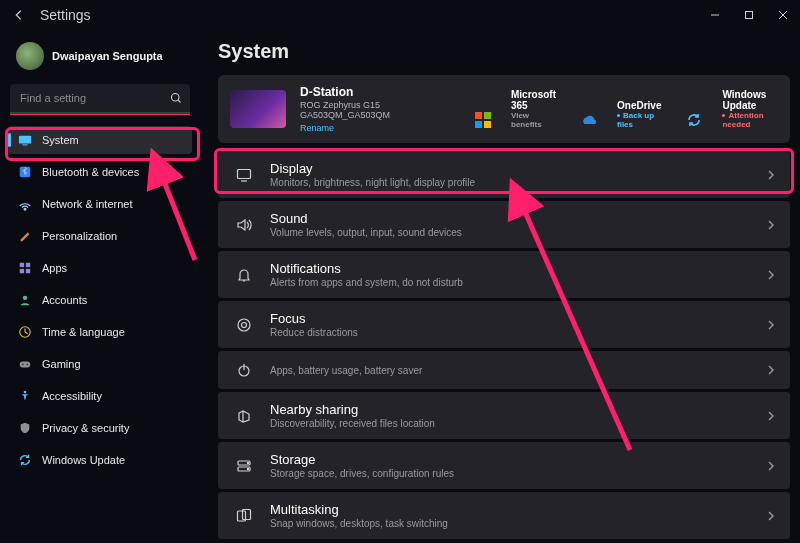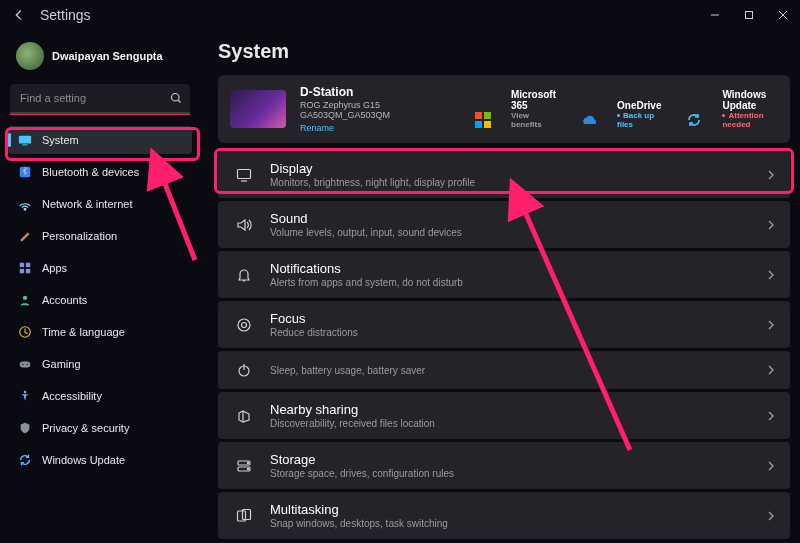--- a/index.html
+++ b/index.html
@@ -341,21 +341,21 @@
           </svg></span>
     </div>
     <div class="row">
       <span class="row-ic">
           <svg viewBox="0 0 16 16" fill="none" stroke="currentColor" stroke-width="1.2">
             <circle cx="8" cy="9" r="5"></circle>
             <path d="M8 2v6"></path>
           </svg>
         </span>
       <div class="row-txt">
-          <div class="row-sub">Sleep, battery usage, battery saver</div>
+          <div class="row-sub">Apps, battery usage, battery saver</div>
         </div>
       <span class="chev"><svg viewBox="0 0 10 10" fill="none" stroke="currentColor" stroke-width="1.4">
             <path d="M3 1l4 4-4 4"></path>
           </svg></span>
     </div>
     <div class="row">
       <span class="row-ic">
           <svg viewBox="0 0 16 16" fill="none" stroke="currentColor" stroke-width="1.2">
             <path d="M3 12V5l4-2 6 3v6l-6 2-4-2z"></path>
             <path d="M7 3v11"></path>

